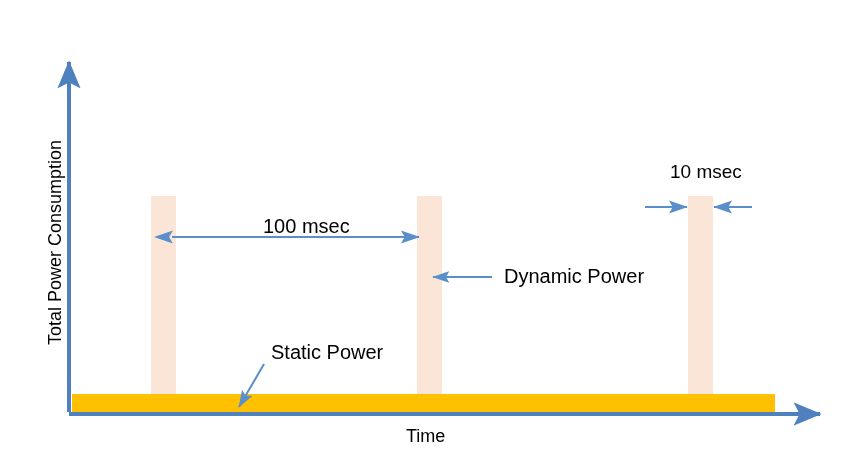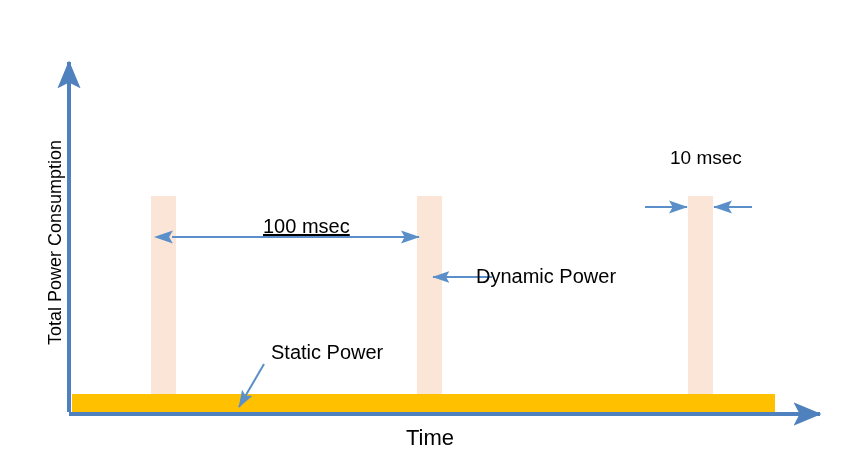--- a/index.html
+++ b/index.html
@@ -32,38 +32,37 @@
     line-height: 1;
   }
   #y-axis-label {
     transform-origin: 0 0;
     transform: rotate(-90deg);
     font-size: 18px;
     left: 46px;
     top: 345px;
   }
   #x-axis-label {
-    font-size: 22px;
+    font-size: 18px;
     left: 406px;
     top: 427px;
   }
   #label-100ms {
     font-size: 20px;
     left: 263px;
     top: 216px;
-    text-decoration: underline;
   }
   #label-10ms {
     font-size: 19px;
     left: 670px;
-    top: 148px;
+    top: 162px;
   }
   #label-dynamic-power {
     font-size: 20px;
-    left: 476px;
+    left: 504px;
     top: 266px;
   }
   #label-static-power {
     font-size: 20px;
     left: 231px;
     top: 342px;
     margin-left: 40px;
   }
 </style>
 </head>

